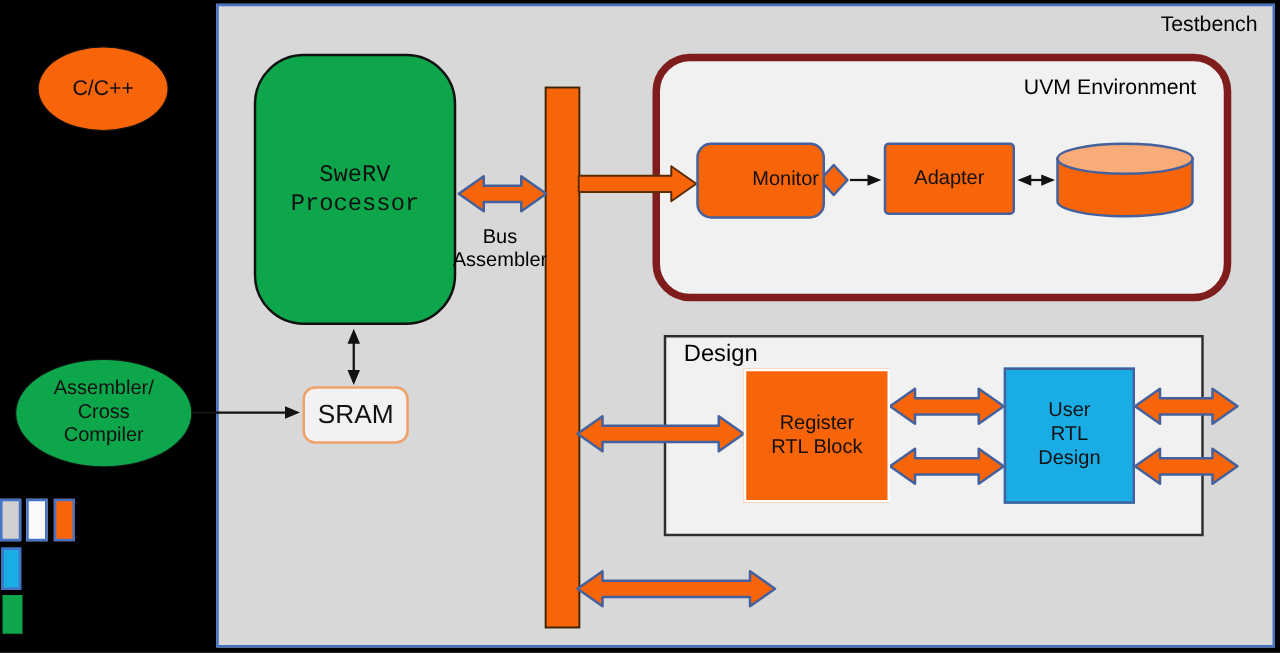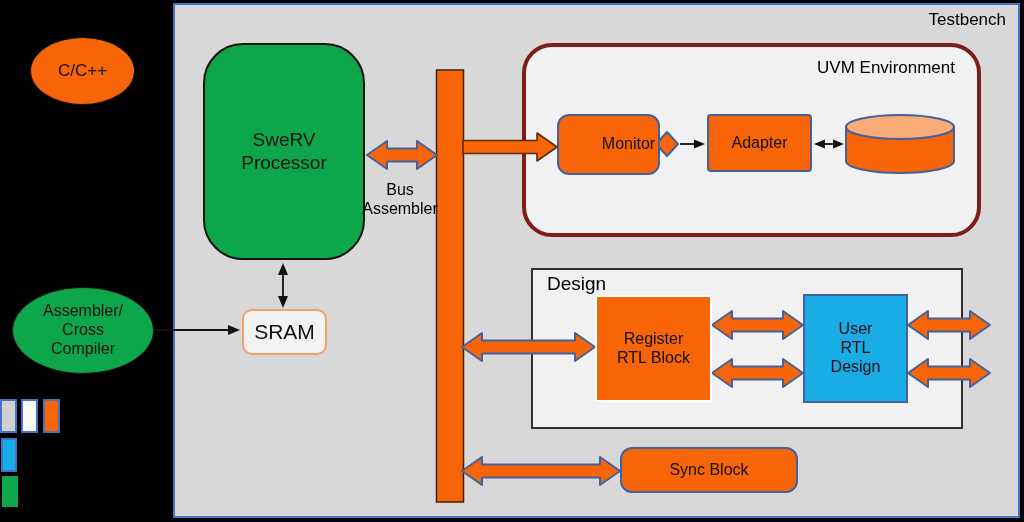--- a/index.html
+++ b/index.html
@@ -13,37 +13,37 @@
   .center{display:flex;align-items:center;justify-content:center;}
 
   
   .testbench{
     left:173px;top:3px;width:843px;height:511px;
     background:#d8d8d8;border:2px solid #4472c4;z-index:1;
   }
   .tb-title{right:12px;top:5px;font-size:17px;color:#000;}
   .uvm{
     left:522px;top:43px;width:451px;height:186px;
-    background:#f1f1f1;border:4px solid #7f1d1d;border-radius:30px;z-index:2;
+    background:#f1f1f1;border:6px solid #7f1d1d;border-radius:30px;z-index:2;
   }
   .uvm-title{right:22px;top:11px;font-size:17px;color:#000;}
   .design{
     left:531px;top:268px;width:428px;height:157px;
     background:#f1f1f1;border:2px solid #2f2f2f;z-index:2;
   }
   .design-title{left:14px;top:3px;font-size:19px;color:#000;}
 
   
   .overlay{left:0;top:0;width:1024px;height:522px;z-index:3;pointer-events:none;}
 
   
   .shape{z-index:4;box-sizing:border-box;}
   .swerv{
     left:203px;top:43px;width:162px;height:217px;border-radius:40px;
-    background:#0da64b;border:2px solid #111;font-size:19px;
+    background:#0da64b;border:2px solid #111;font-size:19px;font-family:Liberation Mono, monospace;
   }
   .sram{
     left:242px;top:309px;width:85px;height:46px;border-radius:10px;
     background:#f2f2f2;border:2px solid #f0a169;font-size:21px;align-items:center;
   }
   .monitor{
     left:557px;top:114px;width:103px;height:61px;border-radius:12px;
     background:#f86408;border:2px solid #44619e;font-size:16px;padding-left:40px;
   }
   .adapter{
@@ -170,23 +170,20 @@
     <span class="lbl">Register
 RTL Block</span>
   </div>
 
   <div class="abs shape center user">
     <span class="lbl">User
 RTL
 Design</span>
   </div>
 
-  <div class="abs shape center sync">
-    <span class="lbl">Sync Block</span>
-  </div>
 
   <div class="abs center c-ellipse">
     <span class="lbl">C/C++</span>
   </div>
 
   <div class="abs center asm-ellipse">
     <span class="lbl">Assembler/
 Cross
 Compiler</span>
   </div>

